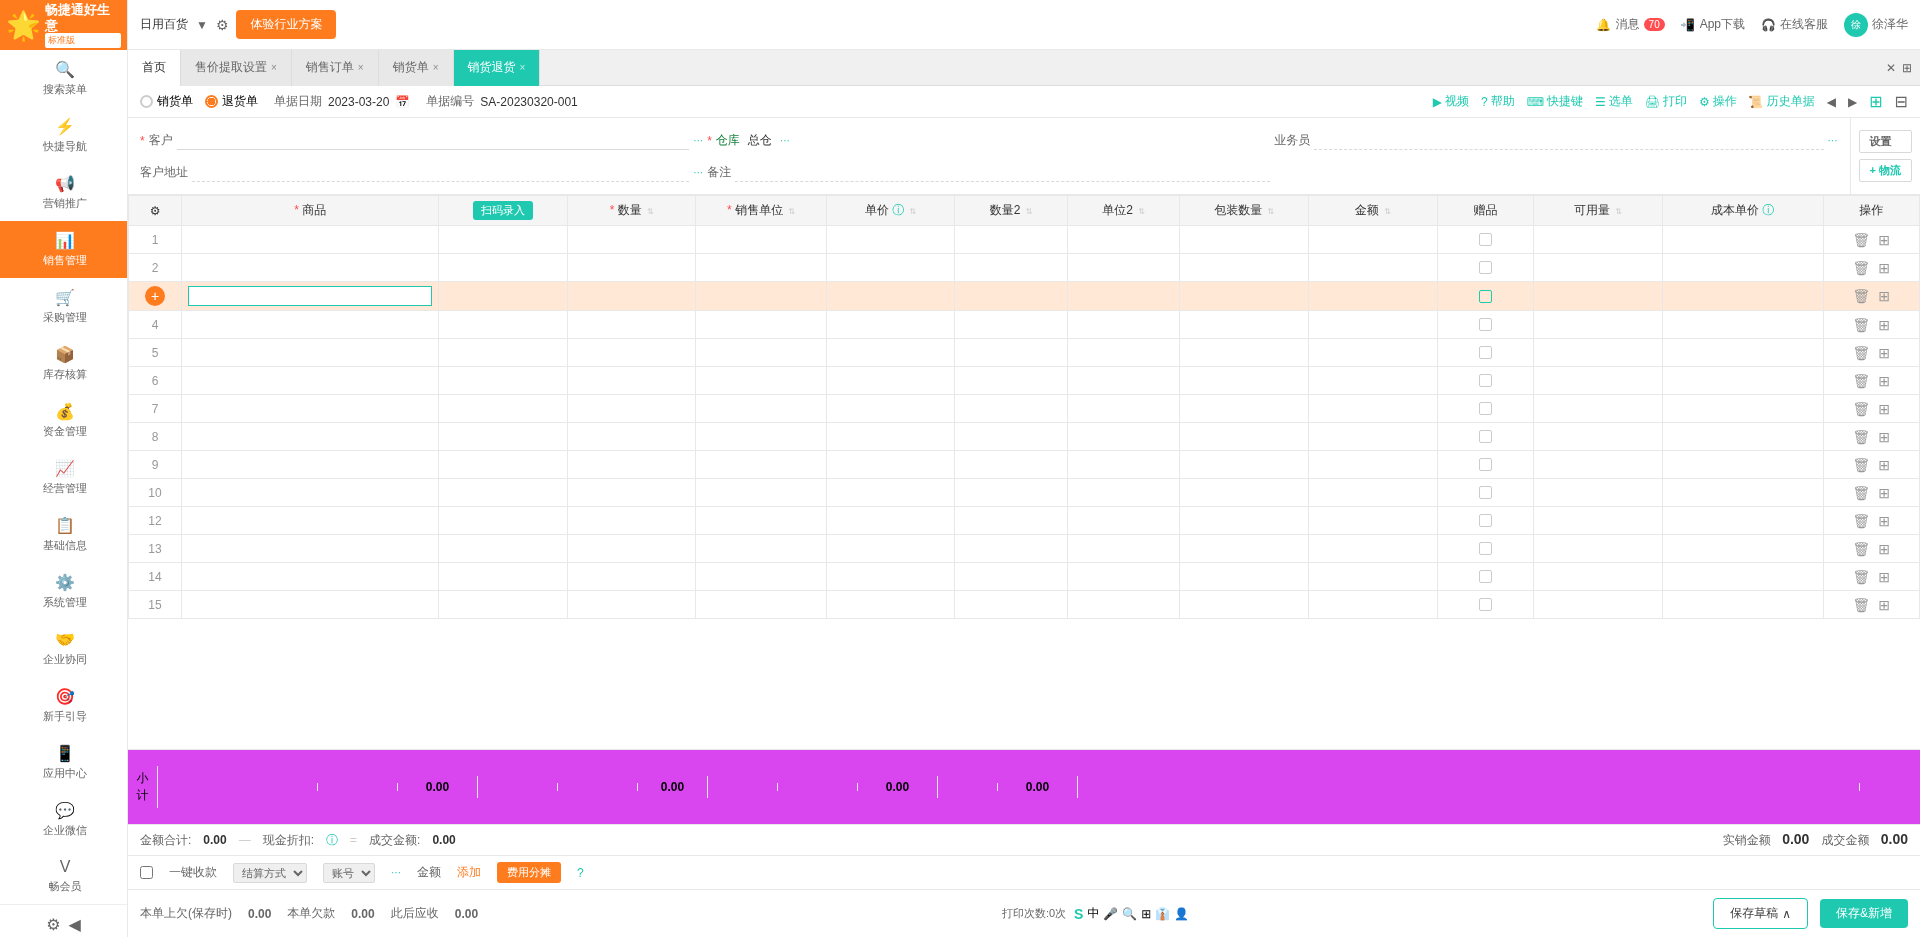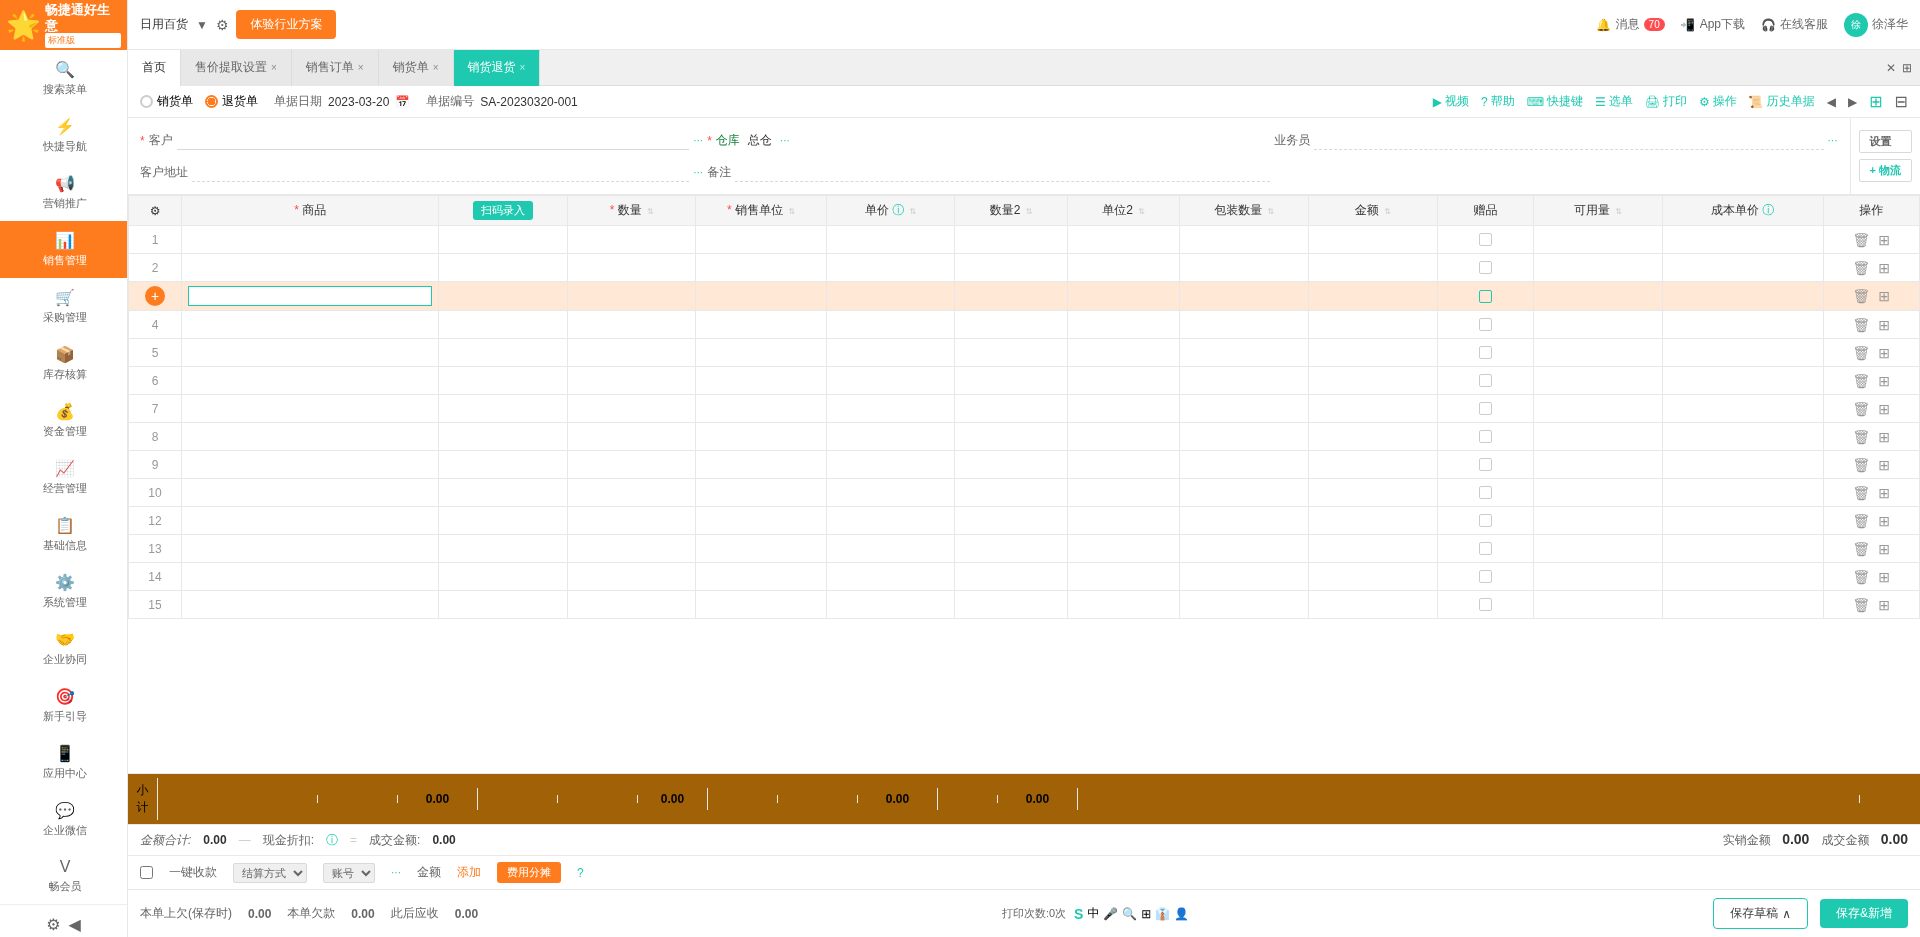--- a/index.html
+++ b/index.html
@@ -720,40 +720,40 @@
         <div class="action-icons">
           <button class="action-icon-btn">🗑</button>
           <button class="action-icon-btn">⊞</button>
         </div>
       </td>
     </tr>
           </tbody>
       </table>
     </div>
 
-    <div style="background:#a16207;border-top:1px solid #e8e8e8;display:flex;align-items:center;padding:4px 0;">
+    <div style="background:#d946ef;border-top:1px solid #e8e8e8;display:flex;align-items:center;padding:16px 0;">
       <div style="width:30px;text-align:center;border-right:1px solid #e8e8e8;padding:4px;">小计</div>
       <div style="width:160px;border-right:1px solid #e8e8e8;padding:4px;"></div>
       <div style="width:80px;border-right:1px solid #e8e8e8;padding:4px;"></div>
       <div style="width:80px;border-right:1px solid #e8e8e8;padding:4px;text-align:center;font-weight:bold;">0.00</div>
       <div style="width:80px;border-right:1px solid #e8e8e8;padding:4px;"></div>
       <div style="width:80px;border-right:1px solid #e8e8e8;padding:4px;"></div>
       <div style="width:70px;border-right:1px solid #e8e8e8;padding:4px;text-align:center;font-weight:bold;">0.00</div>
       <div style="width:70px;border-right:1px solid #e8e8e8;padding:4px;"></div>
       <div style="width:80px;border-right:1px solid #e8e8e8;padding:4px;"></div>
       <div style="width:80px;border-right:1px solid #e8e8e8;padding:4px;text-align:center;font-weight:bold;">0.00</div>
       <div style="width:60px;border-right:1px solid #e8e8e8;padding:4px;"></div>
       <div style="width:80px;border-right:1px solid #e8e8e8;padding:4px;text-align:center;font-weight:bold;">0.00</div>
       <div style="flex:1;border-right:1px solid #e8e8e8;padding:4px;"></div>
       <div style="width:60px;padding:4px;"></div>
     </div>
 
     <div class="bottom-section">
       <div style="display:flex;align-items:center;padding:6px 12px;gap:12px;border-bottom:1px solid #e8e8e8;">
-        <span style="color:#666;font-style:italic;">金额合计:</span>
+        <span style="color:#666;">金额合计:</span>
         <span style="color:#333;font-weight:bold;">0.00</span>
         <span style="color:#ccc;">—</span>
         <span style="color:#666;">现金折扣:</span>
         <span style="color:#1ec9b0;cursor:pointer;">ⓘ</span>
         <span style="color:#ccc;">=</span>
         <span style="color:#666;">成交金额:</span>
         <span style="color:#333;font-weight:bold;">0.00</span>
         <div style="margin-left:auto;display:flex;align-items:flex-end;gap:12px;">
           <div style="text-align:right;">
             <span style="color:#666;margin-right:8px;">实销金额</span>

